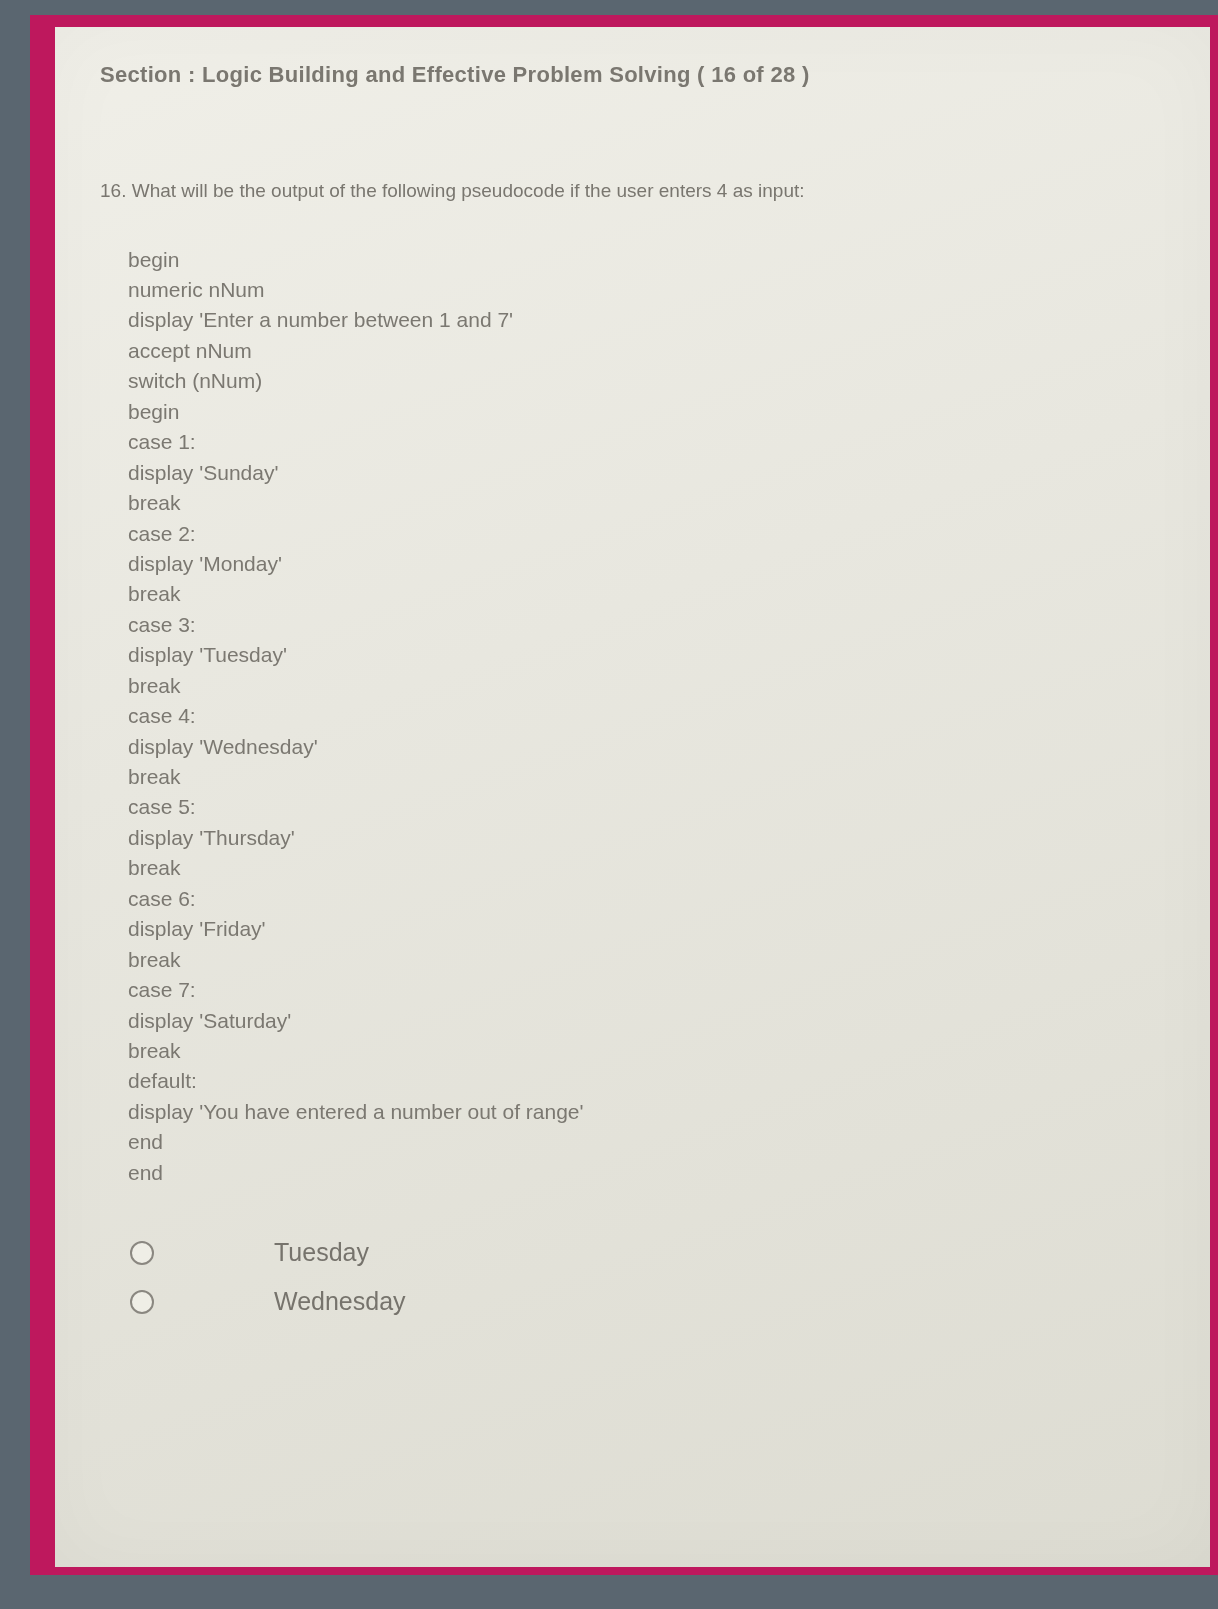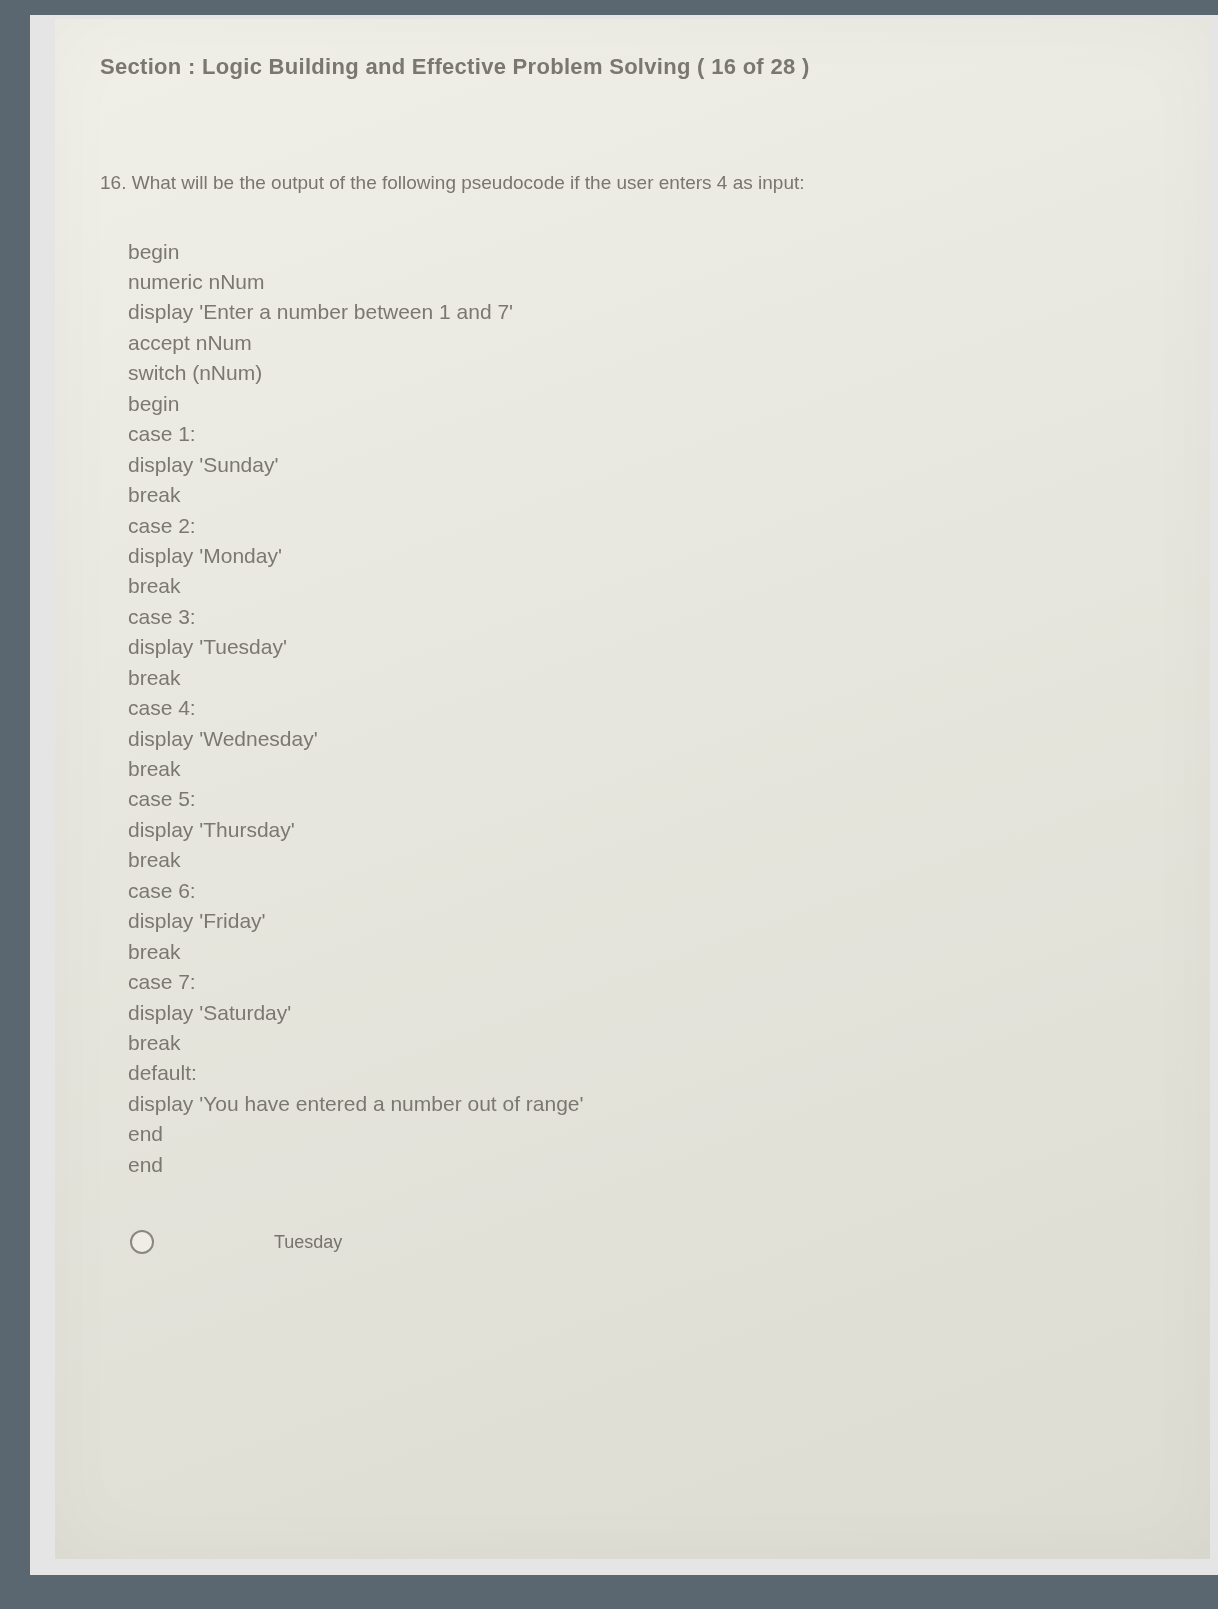--- a/index.html
+++ b/index.html
@@ -7,22 +7,22 @@
       padding: 0;
       box-sizing: border-box;
     }
     body {
       font-family: Arial, Helvetica, sans-serif;
       background: #5a6670;
       padding: 15px 0 15px 30px;
       min-height: 1609px;
     }
     .page-outer {
-      background: #e5e5e5;
-      padding: 4px 8px 8px 25px;
+      background: #be185d;
+      padding: 12px 8px 8px 25px;
       min-height: 1560px;
     }
     .page {
       background: linear-gradient(160deg, #f0efe8 0%, #e8e7df 40%, #dddcd2 100%);
       padding: 35px 30px 50px 45px;
       min-height: 1540px;
       color: #6b6862;
       box-shadow: inset 0 0 80px rgba(0,0,0,0.03);
     }
     .section-header {
@@ -58,21 +58,21 @@
       width: 24px;
       height: 24px;
       border: 2px solid #8a8780;
       border-radius: 50%;
       background: #efeee6;
       margin-right: 120px;
       flex-shrink: 0;
       cursor: pointer;
     }
     .option-label {
-      font-size: 18px;
+      font-size: 25px;
       color: #76736c;
     }
   </style>
 </head>
 <body>
 
 <div class="page-outer">
   <div class="page">
 
     <div class="section-header">Section : Logic Building and Effective Problem Solving ( 16 of 28 )</div>
@@ -112,16 +112,20 @@
 default:
 display 'You have entered a number out of range'
 end
 end</div>
 
     <div class="options">
       <div class="option-row">
         <div class="radio"></div>
         <div class="option-label">Tuesday</div>
       </div>
+      <div class="option-row">
+        <div class="radio"></div>
+        <div class="option-label">Wednesday</div>
+      </div>
     </div>
 
   </div>
 </div>
 
 </body></html>

